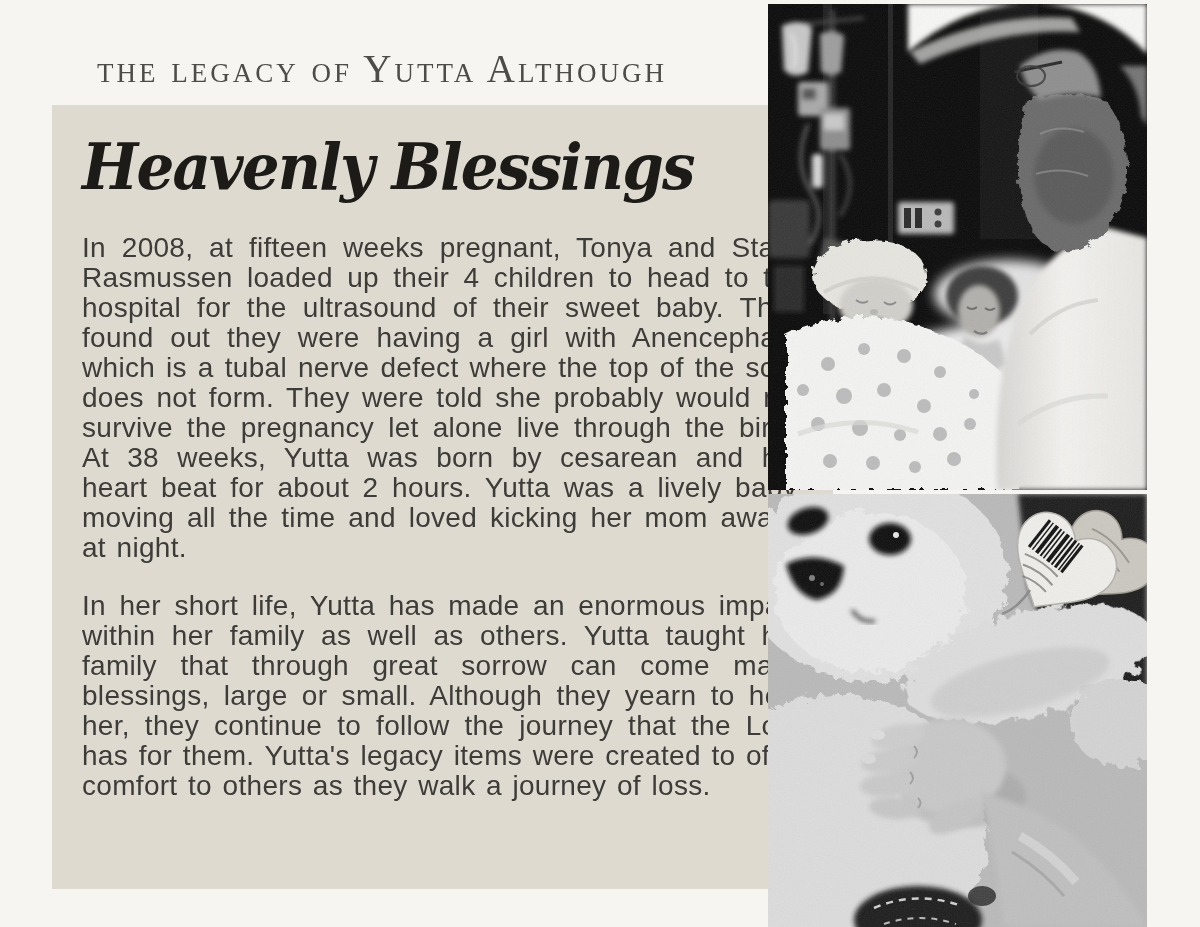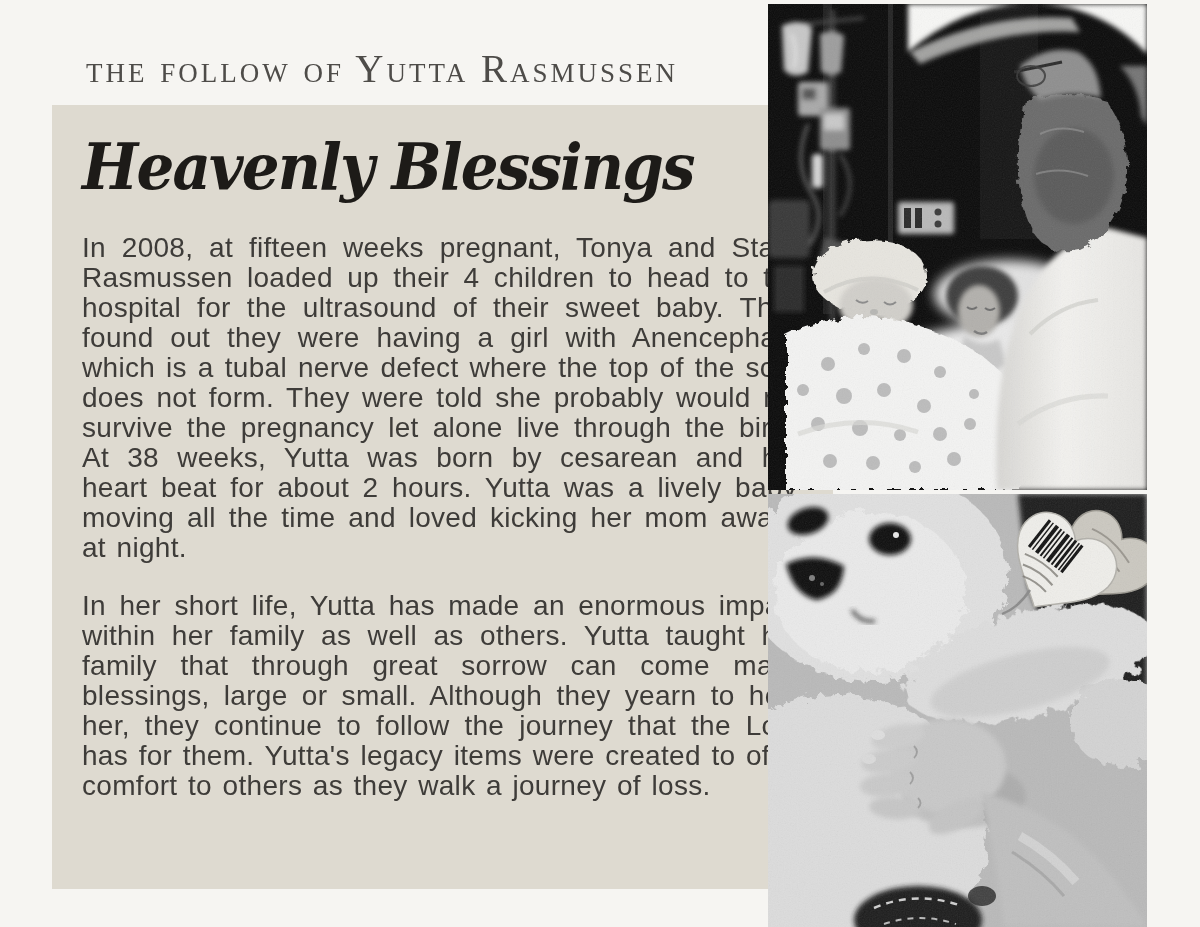--- a/index.html
+++ b/index.html
@@ -65,21 +65,21 @@
   }
   .photo svg { display: block; width: 100%; height: 100%; }
   .photo-top  { left: 768px; top: 4px;   width: 379px; height: 486px; }
   .photo-bottom { left: 768px; top: 494px; width: 379px; height: 433px; background:#bdbdbd; }
 </style>
 </head>
 <body>
 
 <div class="page">
 
-  <h1 class="legacy-header">the follow of Yutta Rasmussen</h1>
+  <h1 class="legacy-header">the legacy of Yutta Although</h1>
 
   <section class="panel">
     <h2 class="script-title">Heavenly Blessings</h2>
     <div class="body-copy">
       <p>In 2008, at fifteen weeks pregnant, Tonya and Stacy Rasmussen loaded up their 4 children to head to the hospital for the ultrasound of their sweet baby. They found out they were having a girl with Anencephaly, which is a tubal nerve defect where the top of the scull does not form. They were told she probably would not survive the pregnancy let alone live through the birth. At 38 weeks, Yutta was born by cesarean and her heart beat for about 2 hours. Yutta was a lively baby, moving all the time and loved kicking her mom awake at night.</p>
       <p>In her short life, Yutta has made an enormous impact within her family as well as others. Yutta taught her family that through great sorrow can come many blessings, large or small. Although they yearn to hold her, they continue to follow the journey that the Lord has for them. Yutta's legacy items were created to offer comfort to others as they walk a journey of loss.</p>
     </div>
   </section>
 
   <figure class="photo photo-top" aria-label="black-and-white hospital photo: father in white cap holding baby Yutta beside mother in bed">

